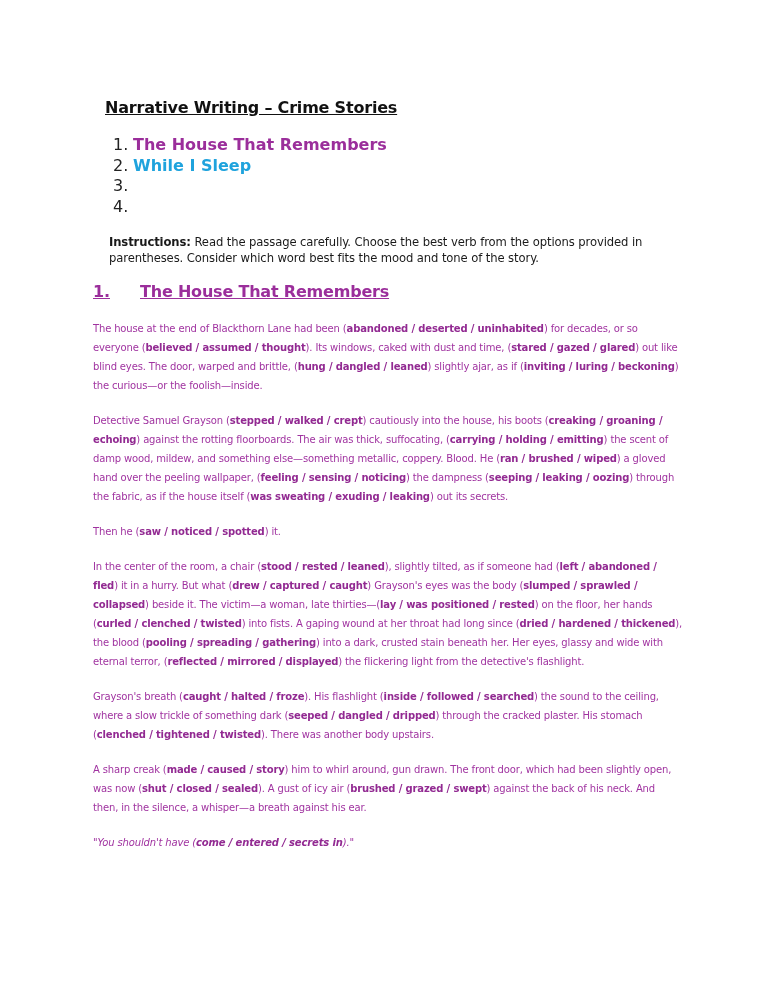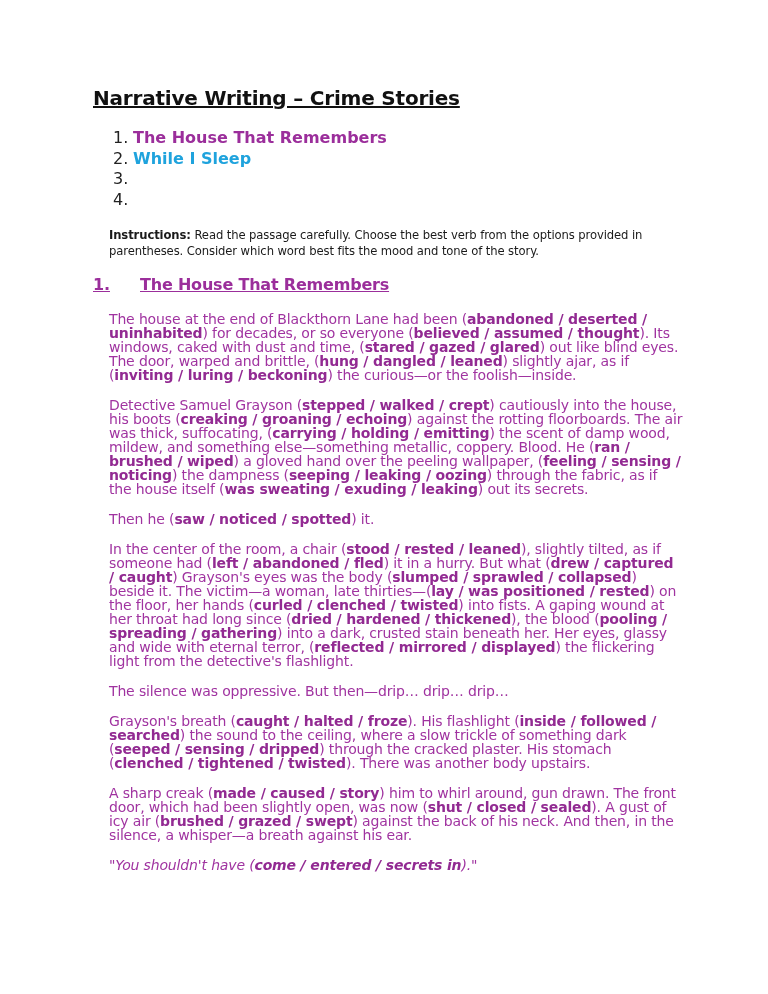--- a/index.html
+++ b/index.html
@@ -1,30 +1,30 @@
 <!DOCTYPE html>
 <html><head>
 <meta charset="utf-8">
 <style>
   html, body { margin: 0; padding: 0; background: #ffffff; }
   body { width: 768px; height: 994px; position: relative; overflow: hidden;
          font-family: "DejaVu Sans", sans-serif; }
   .page { position: absolute; left: 93px; top: 86px; width: 590px; }
-  .doc-title { font-size: 20px; font-weight: bold; color: #111; text-decoration: underline;
-               margin: 0; letter-spacing: -0.2px; }
+  .doc-title { font-size: 16px; font-weight: bold; color: #111; text-decoration: underline;
+               margin: 12px; letter-spacing: -0.2px; }
   .toc { list-style: none; margin: 18px 0 0 0; padding: 0 0 0 20px; }
   .toc li { font-size: 16px; font-weight: bold; line-height: 20.5px; display: flex; }
   .toc .num { color: #222; font-weight: normal; width: 20px; display: inline-block; }
   .instructions { font-size: 11.6px; color: #1a1a1a; margin: 18px 0 0 16px; line-height: 15.5px;
                   letter-spacing: -0.1px; }
   .instructions b { font-weight: bold; }
   .sec-heading { font-size: 16px; font-weight: bold; color: #9b2e9b; text-decoration: underline;
                  margin: 16px 0 0 0; display: flex; letter-spacing: -0.2px; }
   .sec-heading .sec-num { width: 47px; display: inline-block; text-decoration: underline; }
-  .para { font-size: 14px; color: #a033a0; line-height: 14px; margin: 16px 0 0 16px;
+  .para { font-size: 10px; color: #a033a0; line-height: 19px; margin: 16px 0 0 0;
           letter-spacing: -0.15px; }
   .para b { font-weight: bold; color: #922a92; }
   .para.italic { font-style: italic; }
   .first { margin-top: 18px; }
 </style>
 </head>
 <body>
 
 <div class="page">
   <h1 class="doc-title">Narrative Writing – Crime Stories</h1>
@@ -51,18 +51,17 @@
   <h2 class="sec-heading">
     <span class="sec-num">1.</span>
     <span>The House That Remembers</span>
   </h2>
 
   <div id="story-body">
       <p class="para first">The house at the end of Blackthorn Lane had been (<b>abandoned / deserted / uninhabited</b>) for decades, or so everyone (<b>believed / assumed / thought</b>). Its windows, caked with dust and time, (<b>stared / gazed / glared</b>) out like blind eyes. The door, warped and brittle, (<b>hung / dangled / leaned</b>) slightly ajar, as if (<b>inviting / luring / beckoning</b>) the curious—or the foolish—inside.</p>
       <p class="para">Detective Samuel Grayson (<b>stepped / walked / crept</b>) cautiously into the house, his boots (<b>creaking / groaning / echoing</b>) against the rotting floorboards. The air was thick, suffocating, (<b>carrying / holding / emitting</b>) the scent of damp wood, mildew, and something else—something metallic, coppery. Blood. He (<b>ran / brushed / wiped</b>) a gloved hand over the peeling wallpaper, (<b>feeling / sensing / noticing</b>) the dampness (<b>seeping / leaking / oozing</b>) through the fabric, as if the house itself (<b>was sweating / exuding / leaking</b>) out its secrets.</p>
       <p class="para">Then he (<b>saw / noticed / spotted</b>) it.</p>
       <p class="para">In the center of the room, a chair (<b>stood / rested / leaned</b>), slightly tilted, as if someone had (<b>left / abandoned / fled</b>) it in a hurry. But what (<b>drew / captured / caught</b>) Grayson's eyes was the body (<b>slumped / sprawled / collapsed</b>) beside it. The victim—a woman, late thirties—(<b>lay / was positioned / rested</b>) on the floor, her hands (<b>curled / clenched / twisted</b>) into fists. A gaping wound at her throat had long since (<b>dried / hardened / thickened</b>), the blood (<b>pooling / spreading / gathering</b>) into a dark, crusted stain beneath her. Her eyes, glassy and wide with eternal terror, (<b>reflected / mirrored / displayed</b>) the flickering light from the detective's flashlight.</p>
-      <p class="para">The silence was oppressive. But then—drip… drip… drip…</p>
-      <p class="para">Grayson's breath (<b>caught / halted / froze</b>). His flashlight (<b>inside / followed / searched</b>) the sound to the ceiling, where a slow trickle of something dark (<b>seeped / sensing / dripped</b>) through the cracked plaster. His stomach (<b>clenched / tightened / twisted</b>). There was another body upstairs.</p>
+      <p class="para">Grayson's breath (<b>caught / halted / froze</b>). His flashlight (<b>inside / followed / searched</b>) the sound to the ceiling, where a slow trickle of something dark (<b>seeped / dangled / dripped</b>) through the cracked plaster. His stomach (<b>clenched / tightened / twisted</b>). There was another body upstairs.</p>
       <p class="para">A sharp creak (<b>made / caused / story</b>) him to whirl around, gun drawn. The front door, which had been slightly open, was now (<b>shut / closed / sealed</b>). A gust of icy air (<b>brushed / grazed / swept</b>) against the back of his neck. And then, in the silence, a whisper—a breath against his ear.</p>
       <p class="para italic">"You shouldn't have (<b>come / entered / secrets in</b>)."</p>
     </div>
 </div>
 
 </body></html>

